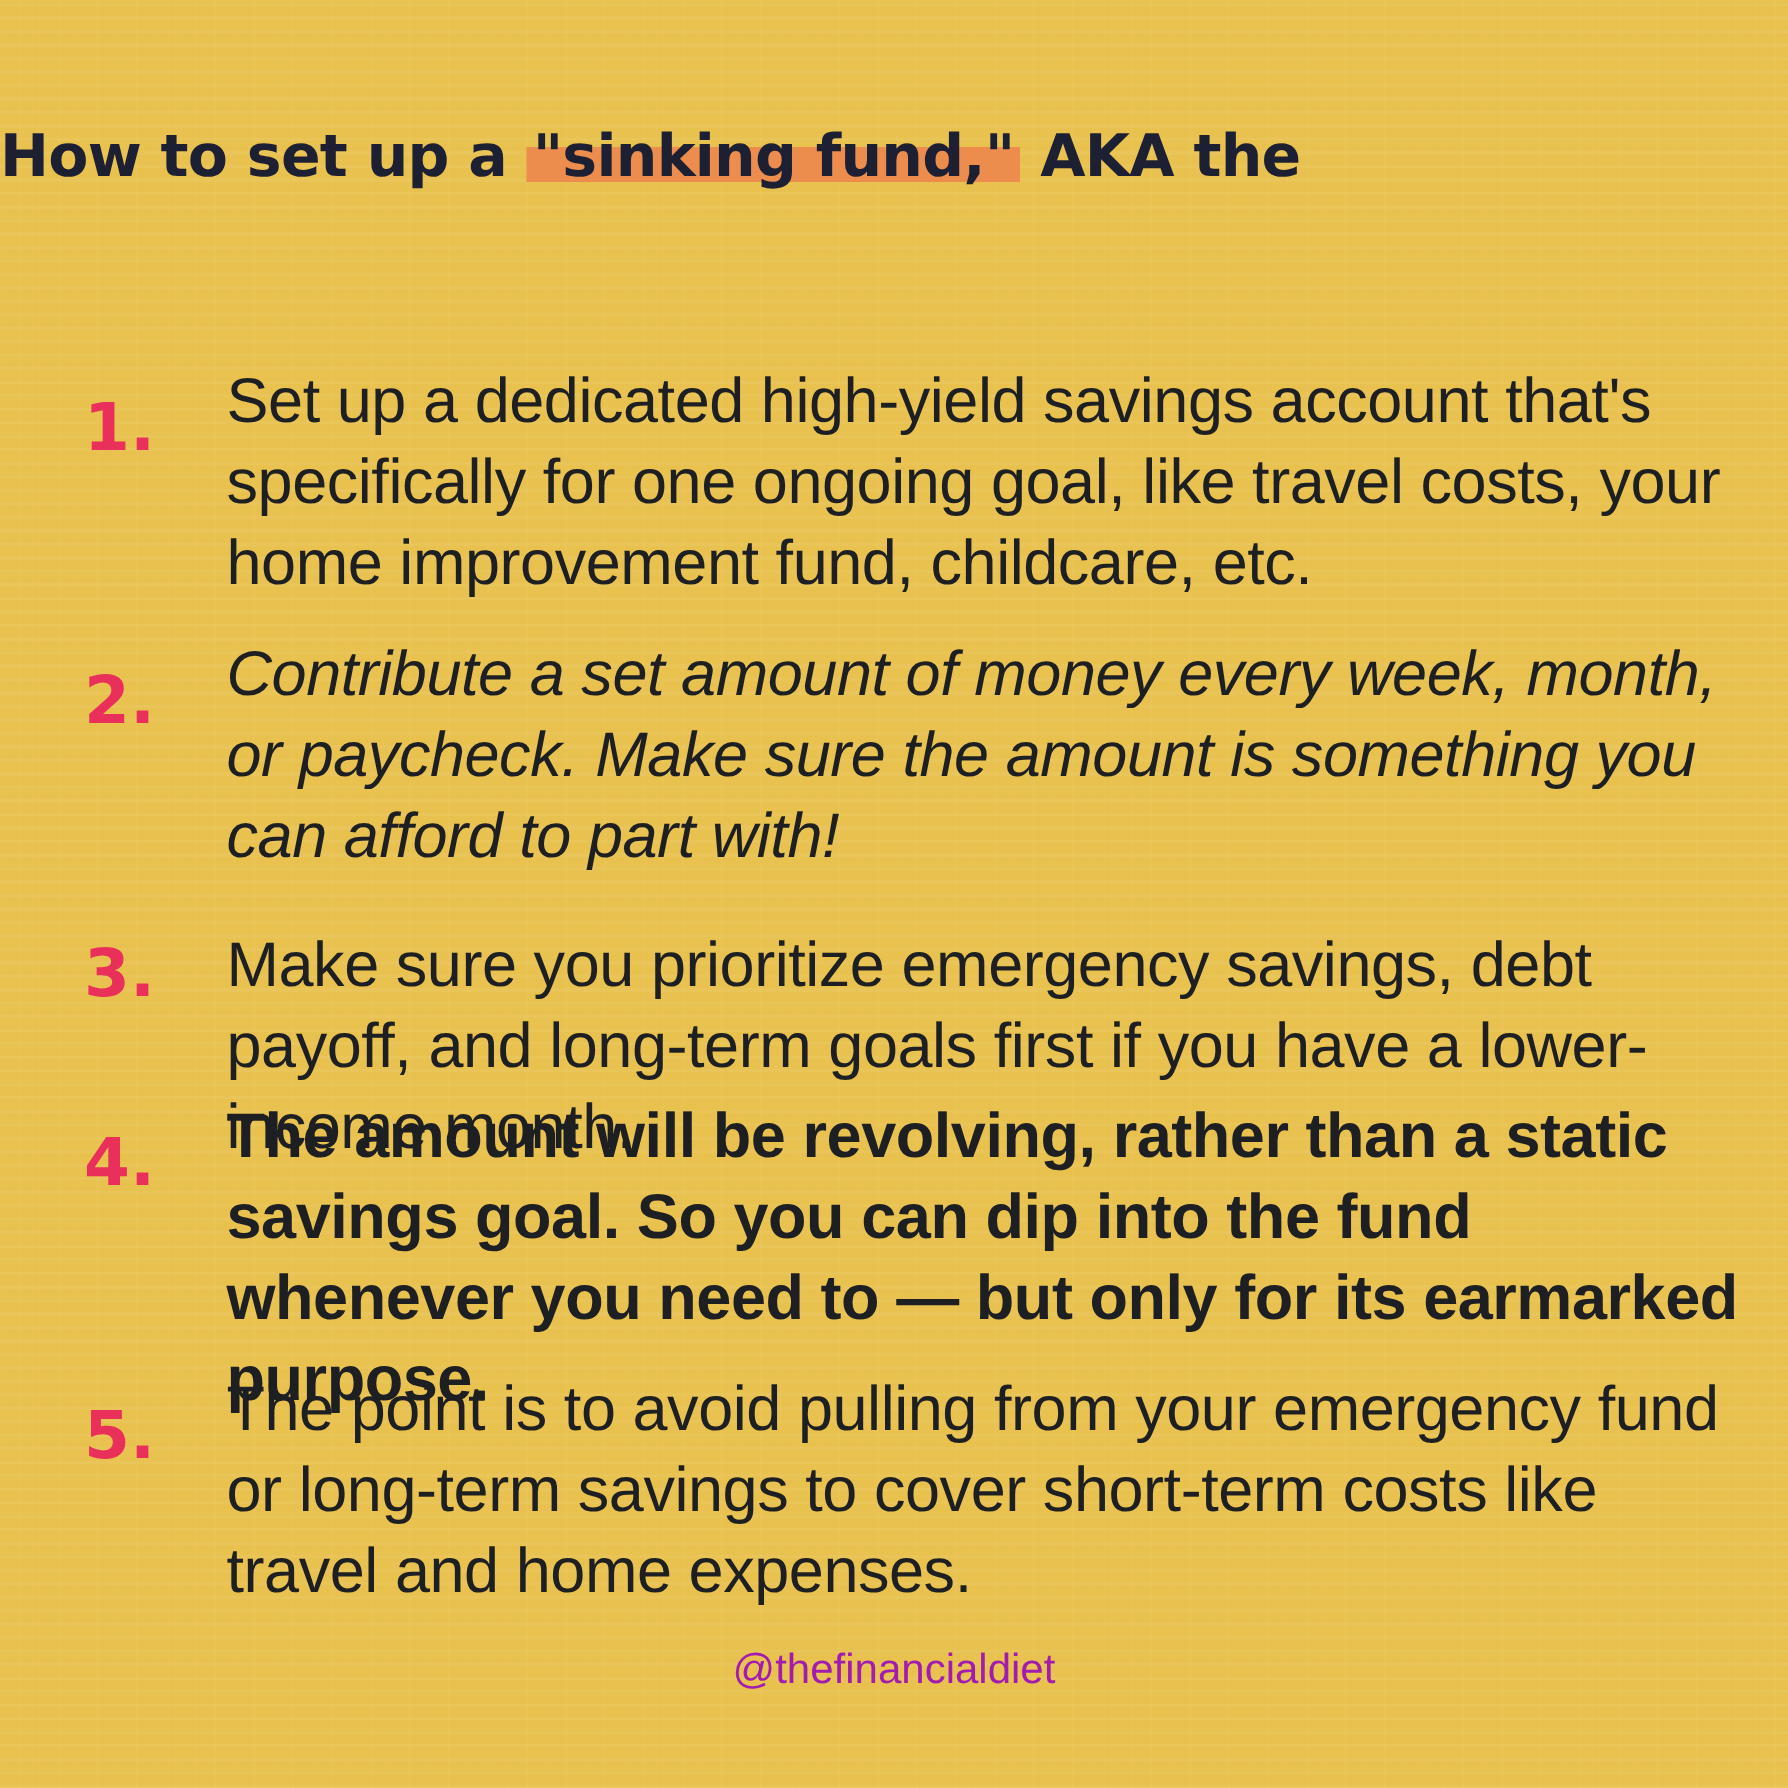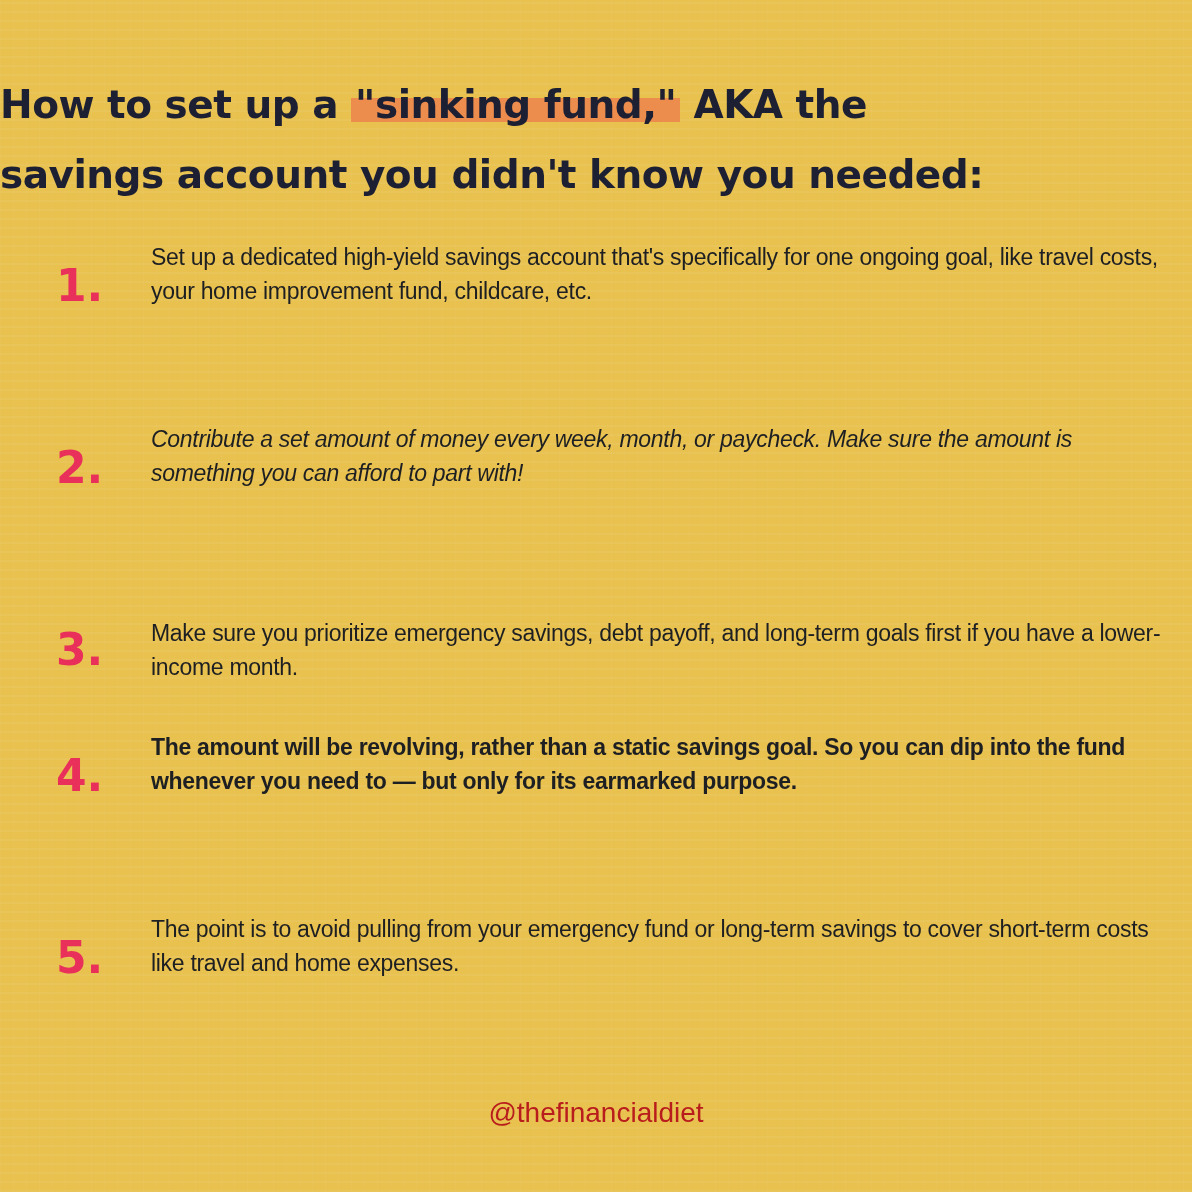--- a/index.html
+++ b/index.html
@@ -32,38 +32,37 @@
   .items { position:absolute; left:0; top:240px; width:1192px; }
   .item { position:absolute; left:0; width:1192px; }
   .num {
     position:absolute; left:56px;
     font-family:"DejaVu Sans", sans-serif;
     font-weight:bold; font-size:44px; color:#e8305a;
   }
   .text {
     position:absolute; left:151px; width:1010px;
     font-family:"Liberation Sans", sans-serif;
-    font-size:23px; line-height:34px; color:#1d1f22;
+    font-size:42px; line-height:54px; color:#1d1f22;
     letter-spacing:-0.3px;
   }
   .handle {
     position:absolute; left:0; right:0; top:1097px;
     text-align:center;
     font-family:"Liberation Sans", sans-serif;
-    font-size:28px; color:#b91c1c;
+    font-size:28px; color:#a21caf;
   }
 </style>
 </head>
 <body>
 
 <div class="texture"></div>
 
 <div class="title">
   <div><span>How to set up a </span><span class="hl">"sinking fund,"</span><span> AKA the</span></div>
-  <div>savings account you didn't know you needed:</div>
 </div>
 
 <div class="items">
   <div class="item" style="top:0px;">
     <div class="num" style="top:20px;">1.</div>
     <div class="text" style="top:0px;">Set up a dedicated high-yield savings account that's specifically for one ongoing goal, like travel costs, your home improvement fund, childcare, etc.</div>
   </div>
   <div class="item" style="top:182px;">
     <div class="num" style="top:20px;">2.</div>
     <div class="text" style="top:0px;font-style:italic;">Contribute a set amount of money every week, month, or paycheck. Make sure the amount is something you can afford to part with!</div>

